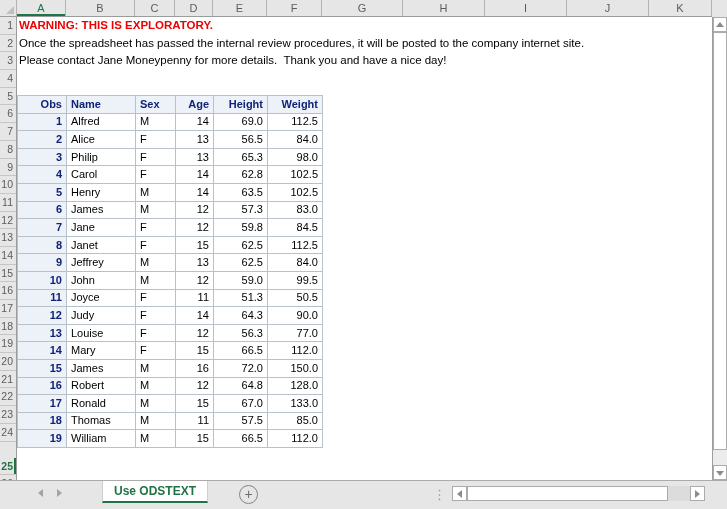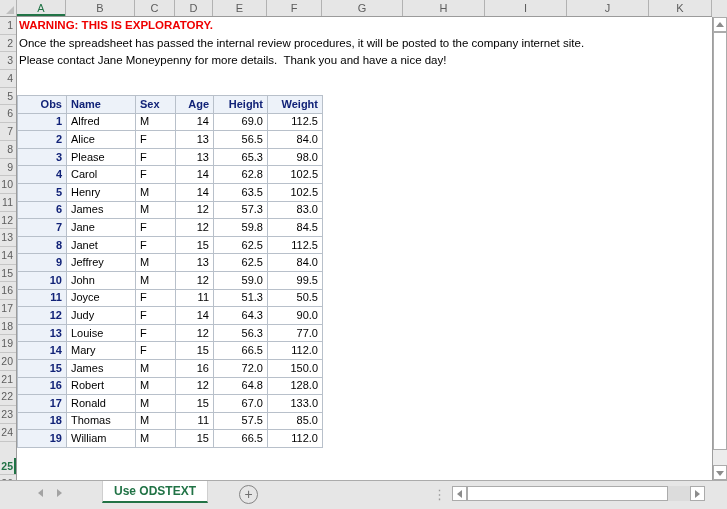--- a/index.html
+++ b/index.html
@@ -170,21 +170,21 @@
             <tr>
               <td class="obs num">2</td>
               <td class="txt">Alice</td>
               <td class="txt">F</td>
               <td class="num">13</td>
               <td class="num">56.5</td>
               <td class="num">84.0</td>
             </tr>
             <tr>
               <td class="obs num">3</td>
-              <td class="txt">Please</td>
+              <td class="txt">Philip</td>
               <td class="txt">F</td>
               <td class="num">13</td>
               <td class="num">65.3</td>
               <td class="num">98.0</td>
             </tr>
             <tr>
               <td class="obs num">4</td>
               <td class="txt">Carol</td>
               <td class="txt">F</td>
               <td class="num">14</td>

